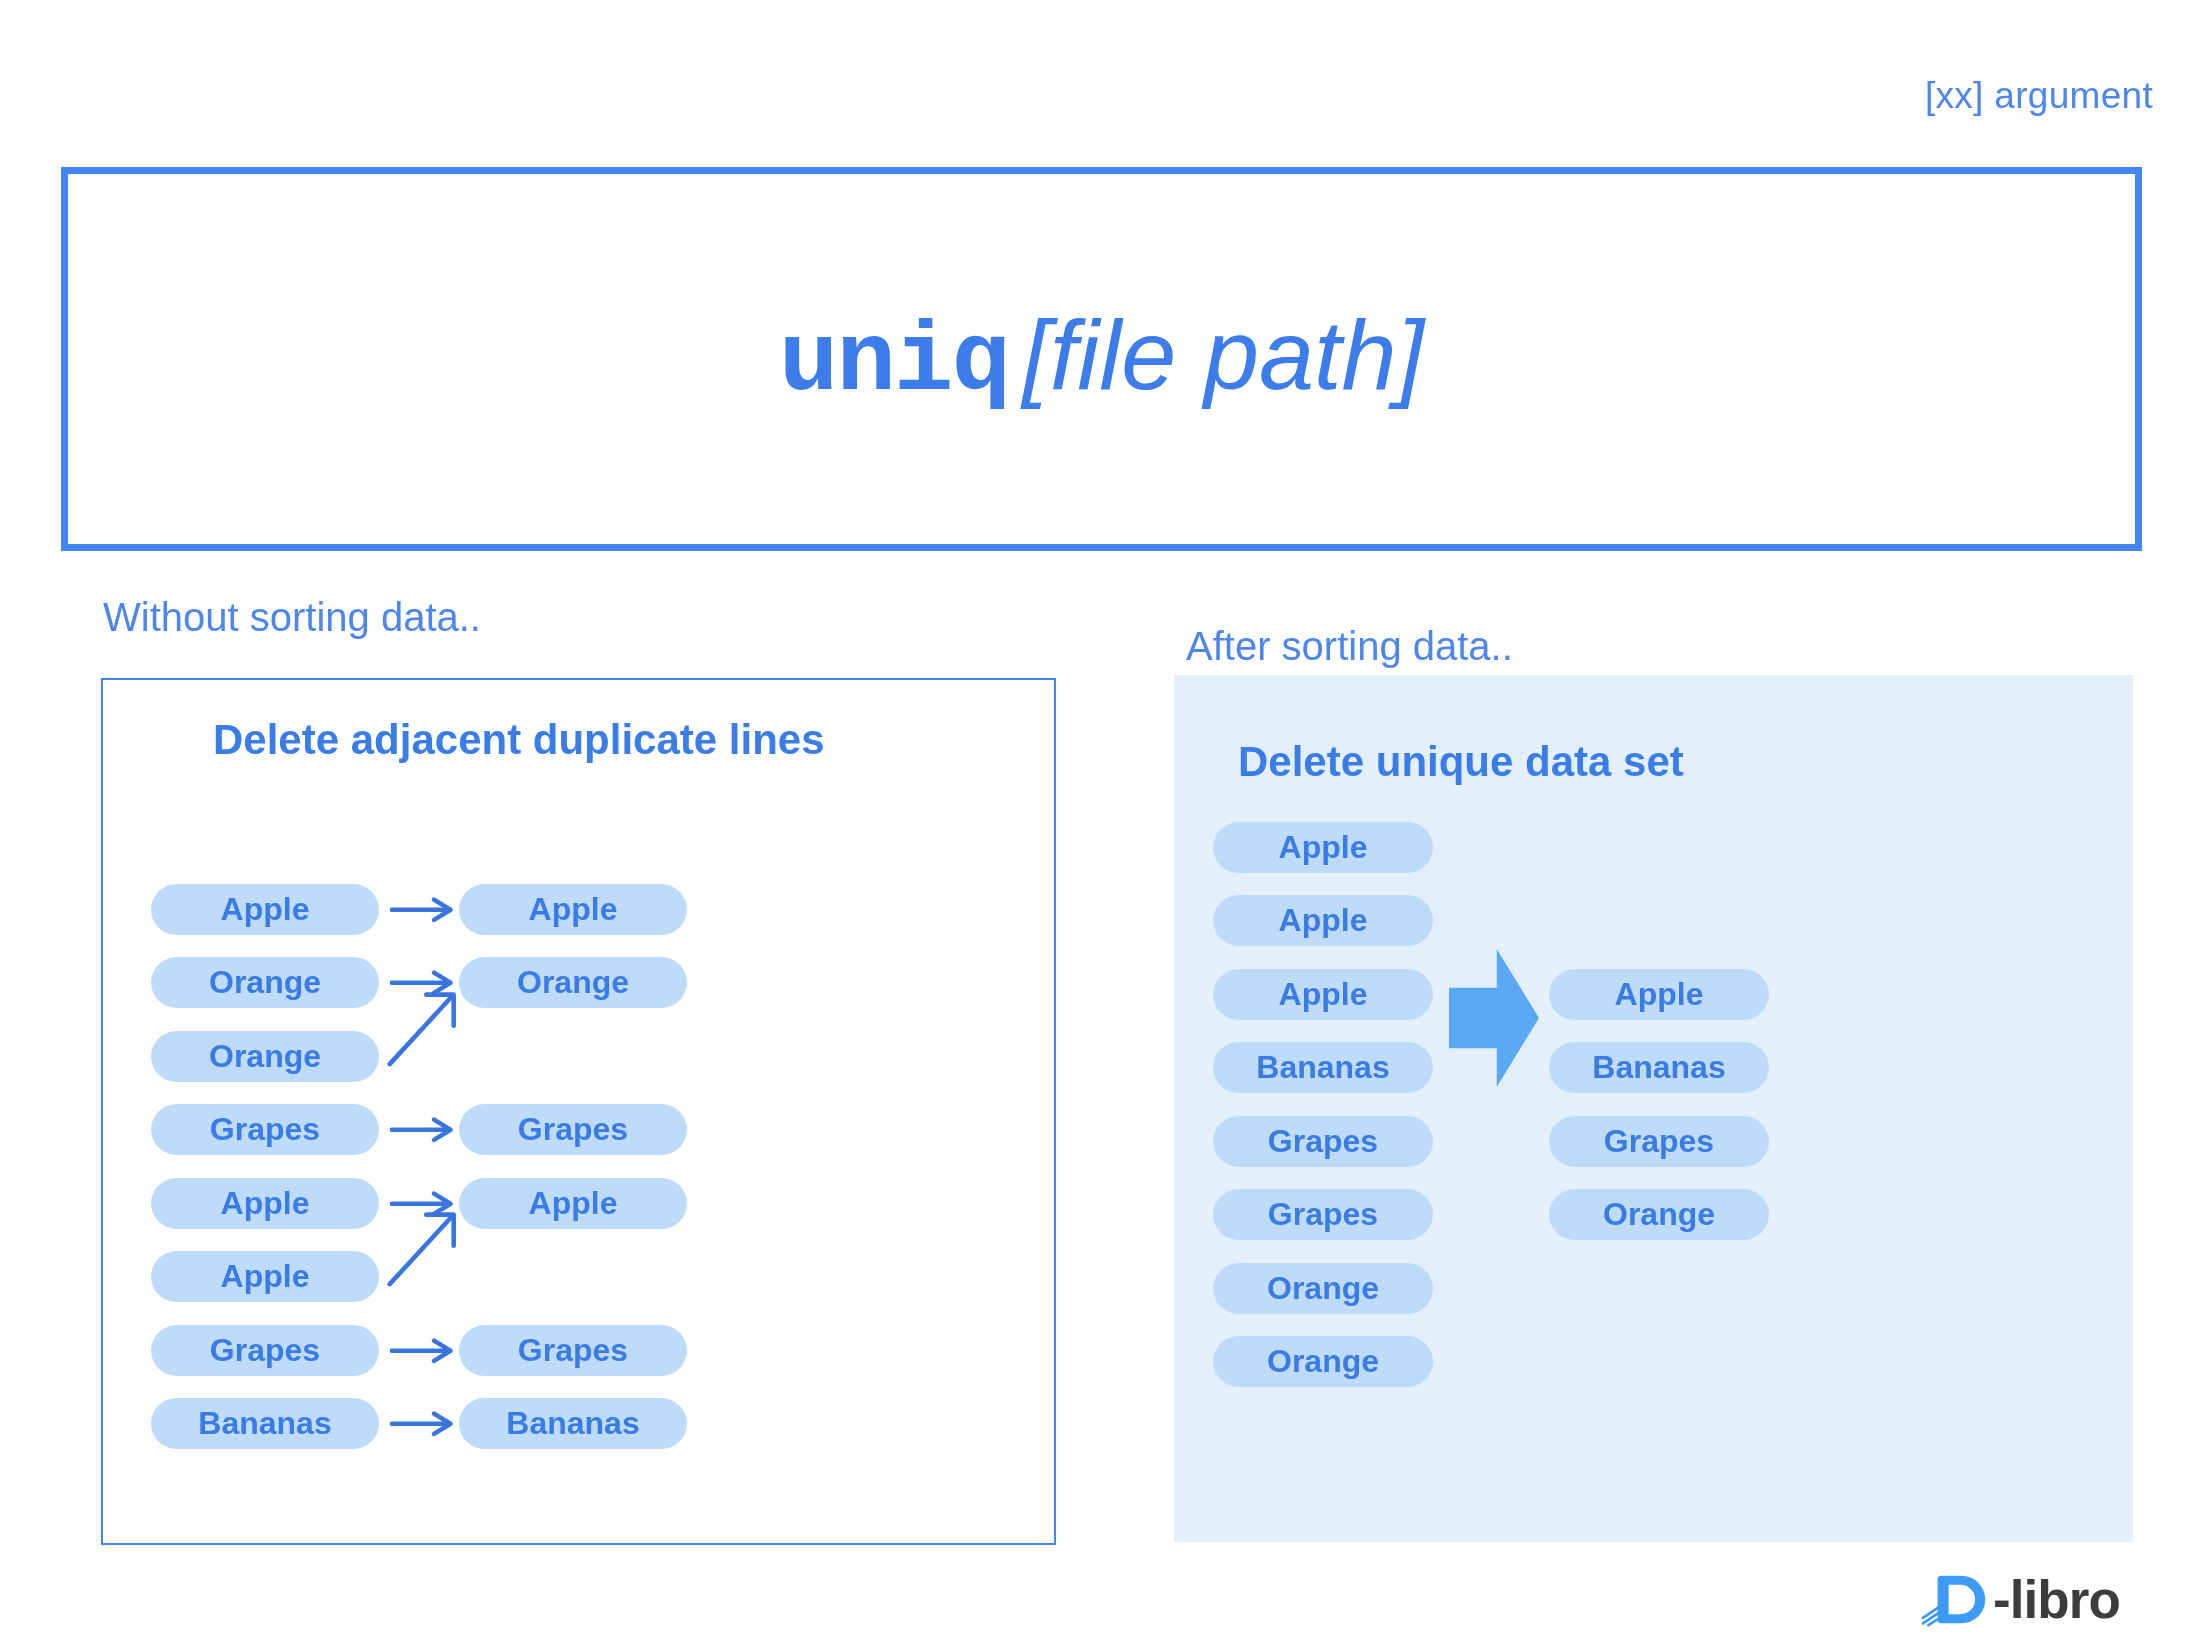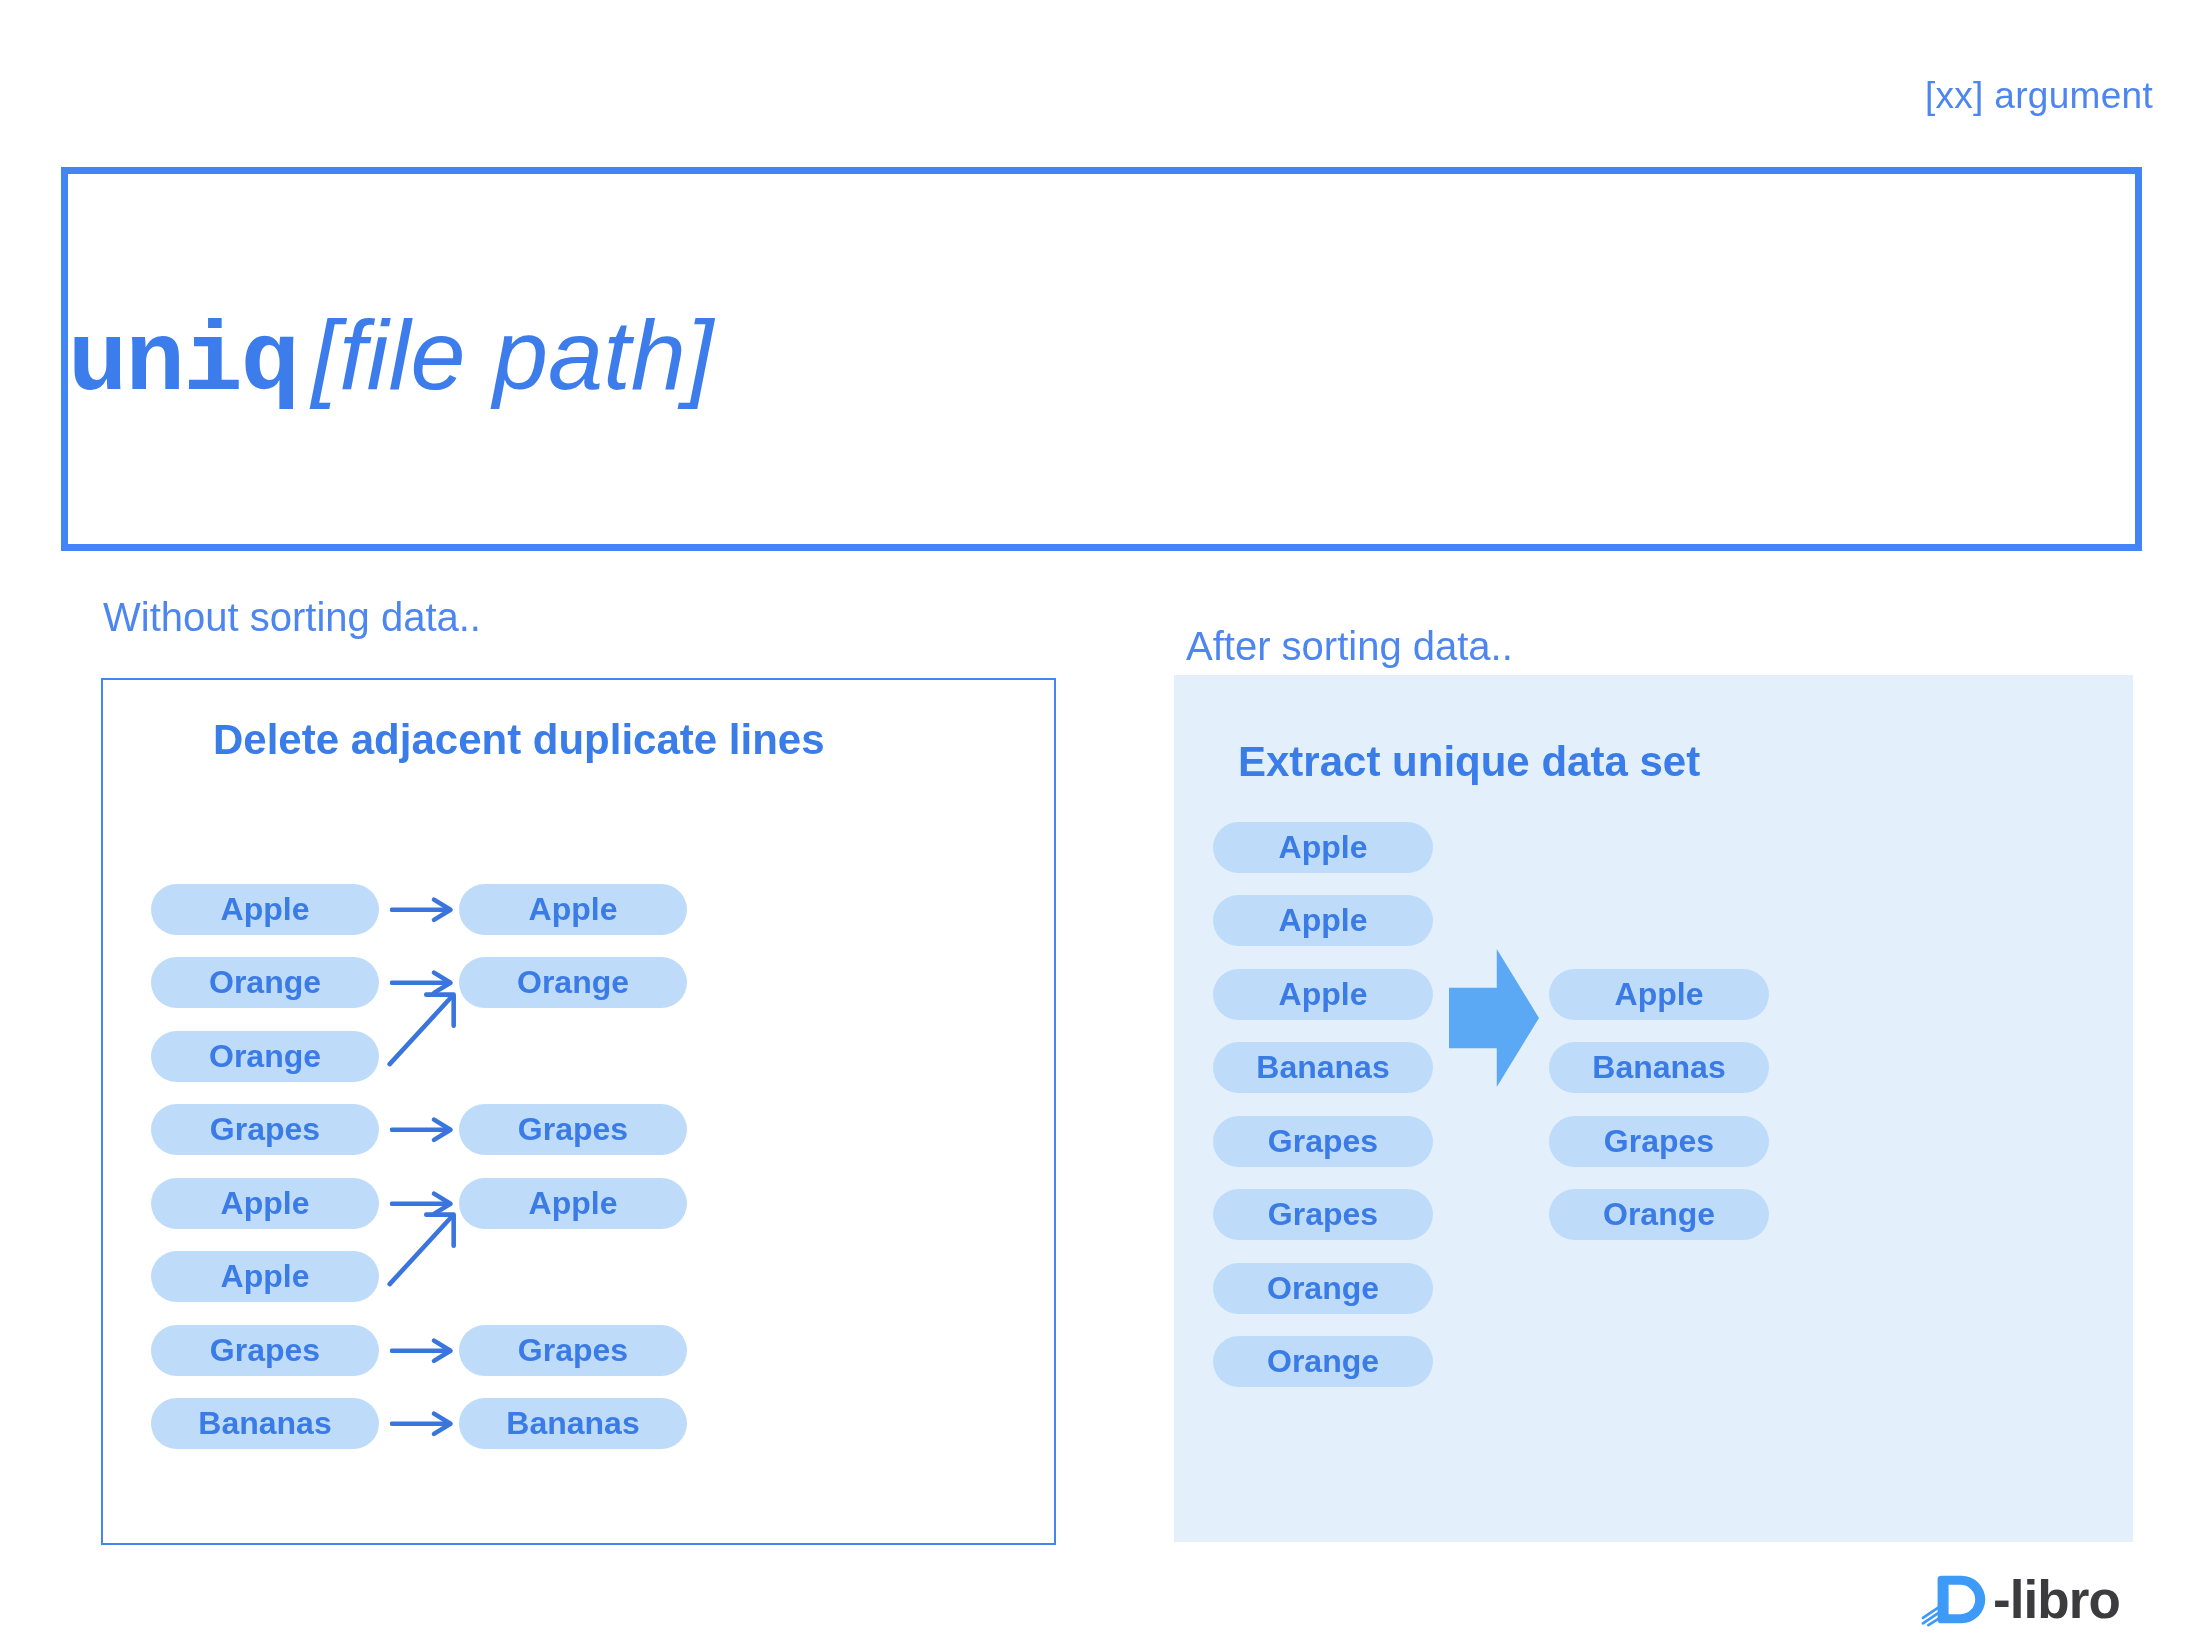--- a/index.html
+++ b/index.html
@@ -34,21 +34,21 @@
   .cmd-box {
     position: absolute;
     left: 61px;
     top: 167px;
     width: 2081px;
     height: 384px;
     border: 7.3px solid #4285f4;
     background: #ffffff;
     display: flex;
     align-items: center;
-    justify-content: flex-start;
+    justify-content: center;
   }
   .cmd-text {
     font-size: 99px;
     color: #3d7ceb;
     white-space: nowrap;
     line-height: 1;
   }
   .cmd-name {
     font-family: "Liberation Mono", "DejaVu Sans Mono", monospace;
     font-weight: 700;
@@ -239,21 +239,21 @@
           <polyline points="48,4 66,15 48,26" fill="none" stroke="#3a74dd" stroke-width="5" stroke-linecap="round" stroke-linejoin="round"></polyline>
         </svg>
         <svg class="arrow-straight" viewBox="0 0 72 30" style="top: 730px;">
           <line x1="2" y1="15" x2="62" y2="15" stroke="#3a74dd" stroke-width="5" stroke-linecap="round"></line>
           <polyline points="48,4 66,15 48,26" fill="none" stroke="#3a74dd" stroke-width="5" stroke-linecap="round" stroke-linejoin="round"></polyline>
         </svg>
       </div>
   </div>
 
   <div class="panel" id="panel-right">
-    <div class="panel-title">Extract unique data set</div>
+    <div class="panel-title">Delete unique data set</div>
     <div id="right-input-col">
         <div class="pill rp-in" style="top: 147px;">Apple</div>
         <div class="pill rp-in" style="top: 220px;">Apple</div>
         <div class="pill rp-in" style="top: 294px;">Apple</div>
         <div class="pill rp-in" style="top: 367px;">Bananas</div>
         <div class="pill rp-in" style="top: 441px;">Grapes</div>
         <div class="pill rp-in" style="top: 514px;">Grapes</div>
         <div class="pill rp-in" style="top: 588px;">Orange</div>
         <div class="pill rp-in" style="top: 661px;">Orange</div>
       </div>

